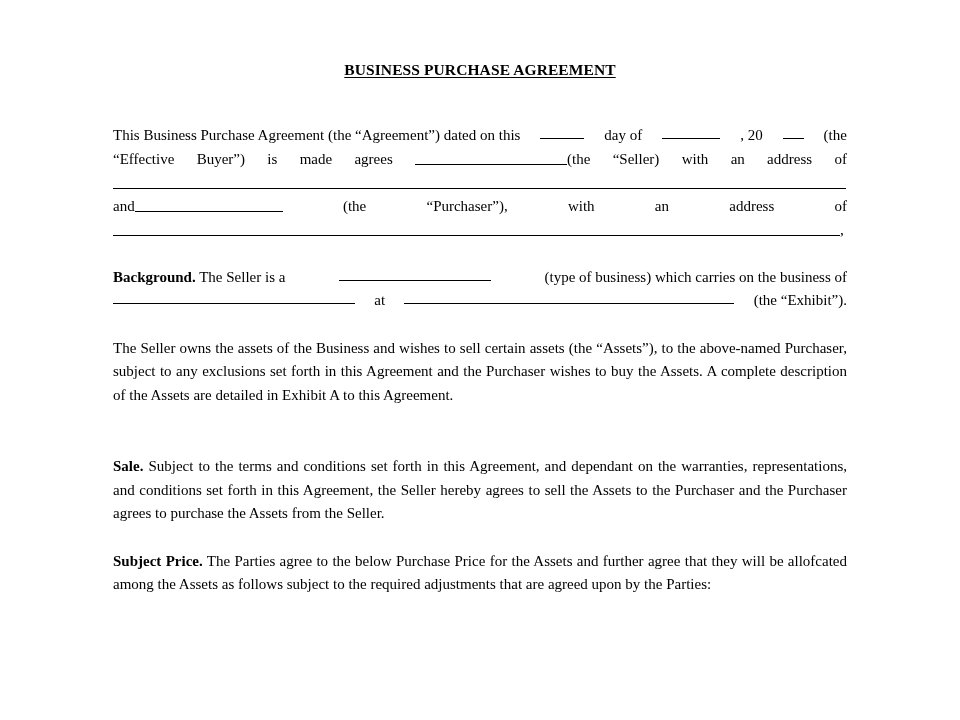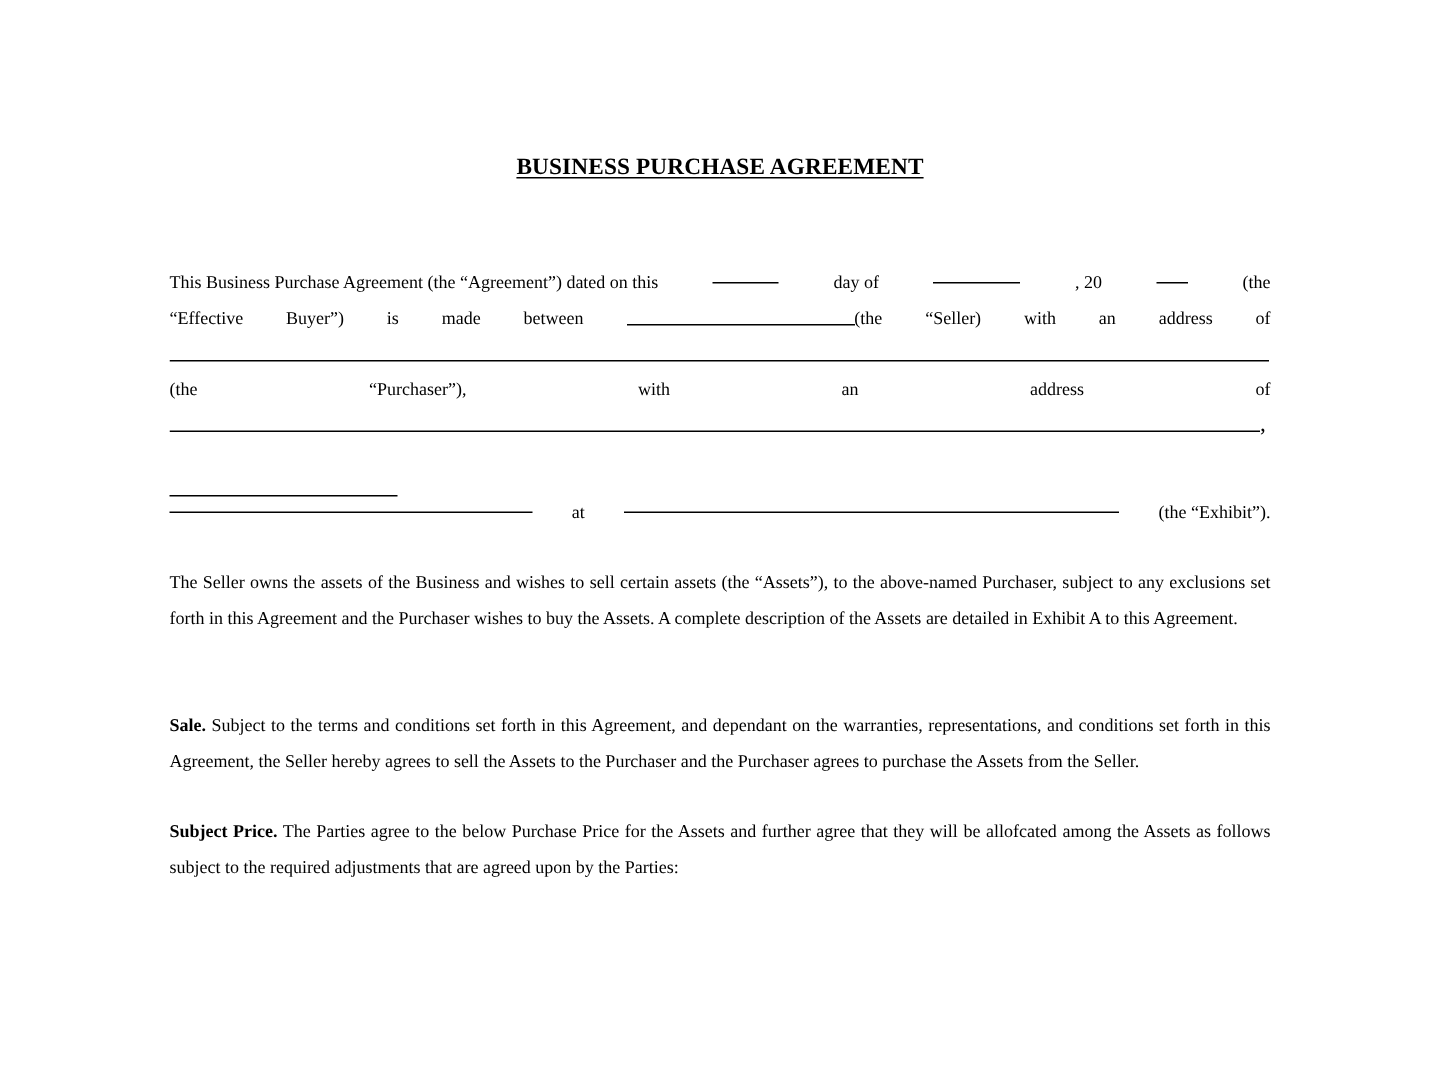--- a/index.html
+++ b/index.html
@@ -29,31 +29,31 @@
     top: 0;
     width: 734px;
   }
 
   
   .doc-title {
     text-align: center;
     font-weight: bold;
     font-size: 15.5px;
     letter-spacing: 0.1px;
-    margin: 11px;
-    padding-top: 92px;
+    margin: 0;
+    padding-top: 61px;
   }
   .doc-title span {
     text-decoration: underline;
     text-underline-offset: 2px;
   }
 
   
   .para {
-    font-size: 12px;
+    font-size: 15px;
     line-height: 23.5px;
     text-align: justify;
     text-justify: inter-word;
     margin: 0;
   }
 
   .gap-title   { height: 45px; }
   .gap-para    { height: 24px; }
 
   .lead {
@@ -125,51 +125,55 @@
         <span>(the</span>
       </div>
     </div>
 
     <div class="para">
       <div class="spread">
         <span>“Effective</span>
         <span>Buyer”)</span>
         <span>is</span>
         <span>made</span>
-        <span>between</span>
+        <span>agrees</span>
         <span><span class="blank b-seller"></span><span>(the</span></span>
         <span>“Seller)</span>
         <span>with</span>
         <span>an</span>
         <span>address</span>
         <span>of</span>
       </div>
     </div>
 
     <div class="rule-line"><span class="rule"></span></div>
 
     <div class="para">
       <div class="spread">
+        <span><span>and</span><span class="blank b-purch"></span></span>
         <span>(the</span>
         <span>“Purchaser”),</span>
         <span>with</span>
         <span>an</span>
         <span>address</span>
         <span>of</span>
       </div>
     </div>
 
     <div class="rule-line"><span class="rule rule-comma"></span><span>,</span></div>
 
 
     <div class="gap-para"></div>
 
     <div class="para">
       <div class="spread">
+        <span><span class="lead">Background.</span>
+        <span>The Seller is a</span></span>
         <span class="blank b-type"></span>
+        <span>(type of business) which carries on the business of</span>
       </div>
       <div class="spread">
         <span class="blank b-name"></span>
         <span>at</span>
         <span class="blank b-addr"></span>
         <span>(the “Exhibit”).</span>
       </div>
     </div>
 
     <div class="gap-para"></div>

